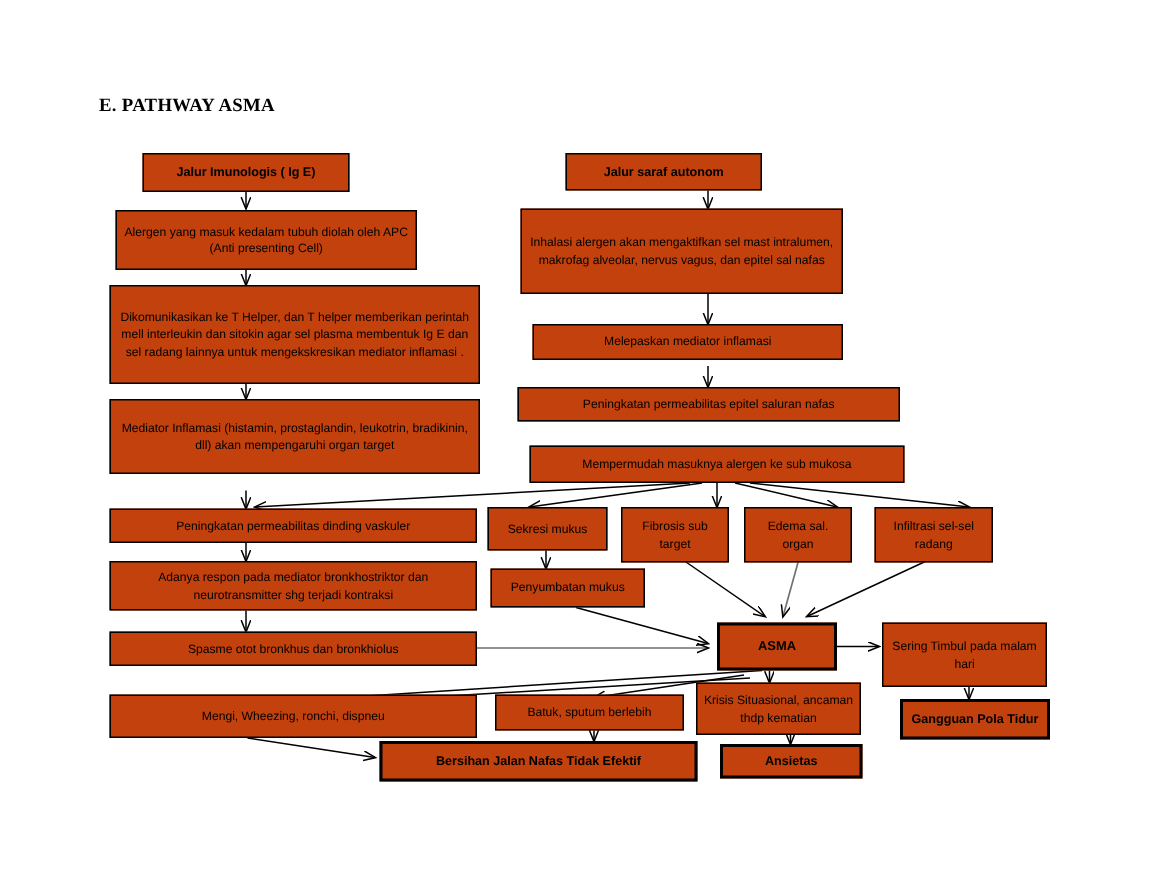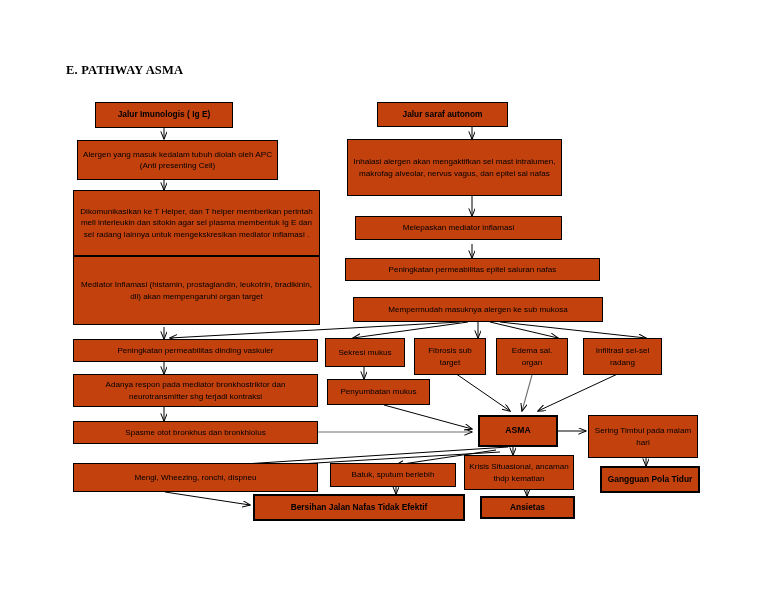--- a/index.html
+++ b/index.html
@@ -89,21 +89,21 @@
 
     <line x1="165" y1="492" x2="250" y2="505" marker-end="url(#ah)"></line>
   </svg>
 
   <div class="node hdr" style="left:95px;top:102px;width:138px;height:26px;">Jalur Imunologis ( Ig E)</div>
 
   <div class="node" style="left:77px;top:140px;width:201px;height:40px;">Alergen yang masuk kedalam tubuh diolah oleh APC (Anti presenting Cell)</div>
 
   <div class="node" style="left:73px;top:190px;width:247px;height:66px;">Dikomunikasikan ke T Helper, dan T helper memberikan perintah mell interleukin dan sitokin agar sel plasma membentuk Ig E dan sel radang lainnya untuk mengekskresikan mediator inflamasi .</div>
 
-  <div class="node" style="left:73px;top:256px;width:247px;height:69px;">Mediator Inflamasi (histamin, prostaglandin, leukotrin, bradikinin, dll) akan mempengaruhi organ target</div>
+  <div class="node" style="left:73px;top:266px;width:247px;height:50px;">Mediator Inflamasi (histamin, prostaglandin, leukotrin, bradikinin, dll) akan mempengaruhi organ target</div>
 
   <div class="node" style="left:73px;top:339px;width:245px;height:23px;">Peningkatan permeabilitas dinding vaskuler</div>
 
   <div class="node" style="left:73px;top:374px;width:245px;height:33px;">Adanya respon pada mediator bronkhostriktor dan neurotransmitter shg terjadi kontraksi</div>
 
   <div class="node" style="left:73px;top:421px;width:245px;height:23px;">Spasme otot bronkhus dan bronkhiolus</div>
 
   <div class="node" style="left:73px;top:463px;width:245px;height:29px;">Mengi, Wheezing, ronchi, dispneu</div>
 
   <div class="node" style="left:347px;top:139px;width:215px;height:57px;">Inhalasi alergen akan mengaktifkan sel mast intralumen, makrofag alveolar, nervus vagus, dan epitel sal nafas</div>

